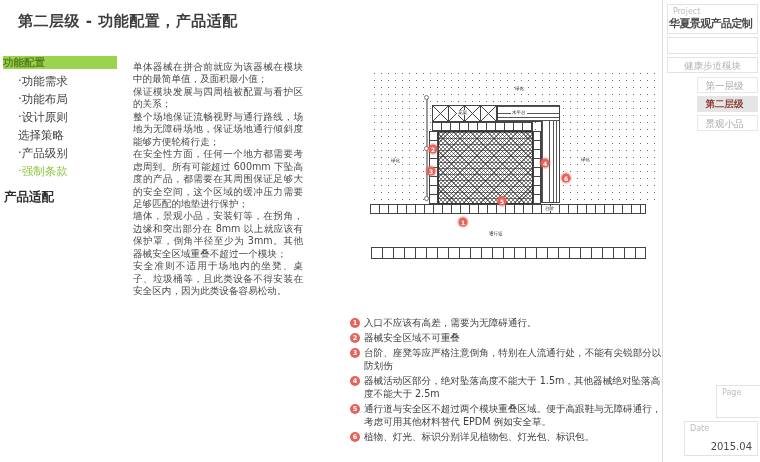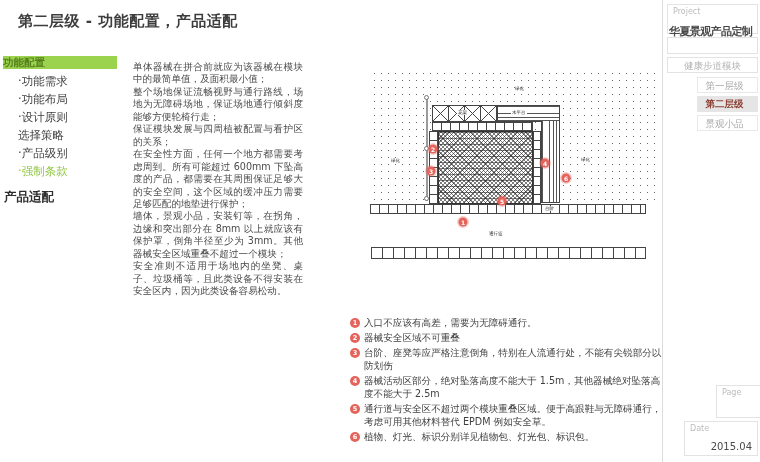--- a/index.html
+++ b/index.html
@@ -68,21 +68,21 @@
   .note { display:flex; gap:4px; margin-bottom:2.5px; font-size:9.6px; line-height:12.7px; color:#3f3f3f; }
   .nbadge { flex:0 0 10px; width:10px; height:10px; border-radius:50%; background:#e4635b; color:#fff;
             font-size:6.5px; line-height:10px; text-align:center; margin-top:1px; font-weight:bold; }
 
   
   .sep { position:absolute; left:662px; top:0; width:1px; height:462px; background:#dcdcdc; }
   .sb-box { position:absolute; border:1px solid #e3e3e3; background:#fff; }
   .sb-project { left:667px; top:4px; width:91px; height:30px; }
   .sb-label { font-size:8px; color:#bcbcbc; padding:2px 0 0 5px; }
   .sb-proj { font-size:11px; font-weight:bold; color:#4a4a4a; white-space:nowrap; padding-left:1px;
-             letter-spacing:-.6px;margin-top:8px; }
+             letter-spacing:-.6px; }
   .sb-empty { left:667px; top:37px; width:91px; height:17px; }
   .sb-module { left:667px; top:57px; width:91px; height:16px; font-size:9.5px; color:#b3b3b3;
                text-align:center; line-height:15px; }
   .sb-level { position:absolute; left:697px; width:61px; height:16px; font-size:9.5px; color:#a9a9a9;
               text-align:center; line-height:16px; padding-right:6px; border:1px solid #e8e8e8; background:#fff; }
   .sb-level.active { background:#e5e5e5; color:#8a3c30; border:none; font-weight:bold; }
   .sb-page { left:716px; top:385px; width:74px; height:33px; }
   .sb-date { left:684px; top:421px; width:74px; height:35px; }
   .sb-val { position:absolute; right:5px; bottom:3px; font-size:10px; color:#4a4a4a; }
 </style>
@@ -99,22 +99,22 @@
     <div class="nav-item">·功能布局</div>
     <div class="nav-item">·设计原则</div>
     <div class="nav-item">选择策略</div>
     <div class="nav-item">·产品级别</div>
     <div class="nav-item green">·强制条款</div>
     <div class="nav-foot">产品适配</div>
   </div>
 
   <div class="bodytext">
     <p>单体器械在拼合前就应为该器械在模块中的最简单值，及面积最小值；</p>
+    <p>保证模块发展与四周植被配置与看护区的关系；</p>
     <p>整个场地保证流畅视野与通行路线，场地为无障碍场地，保证场地通行倾斜度能够方便轮椅行走；</p>
-    <p>保证模块发展与四周植被配置与看护区的关系；</p>
     <p>在安全性方面，任何一个地方都需要考虑周到。所有可能超过 600mm 下坠高度的产品，都需要在其周围保证足够大的安全空间，这个区域的缓冲压力需要足够匹配的地垫进行保护；</p>
     <p>墙体，景观小品，安装钉等，在拐角，边缘和突出部分在 8mm 以上就应该有保护罩，倒角半径至少为 3mm。其他器械安全区域重叠不超过一个模块；</p>
     <p>安全准则不适用于场地内的坐凳、桌子、垃圾桶等，且此类设备不得安装在安全区内，因为此类设备容易松动。</p>
   </div>
 
   <div class="diagram">
     <div class="dots"></div>
 
     <div class="dlbl" style="left:150px; top:22px;">绿化</div>
     <div class="dlbl" style="left:26px;  top:94px;">绿化</div>

